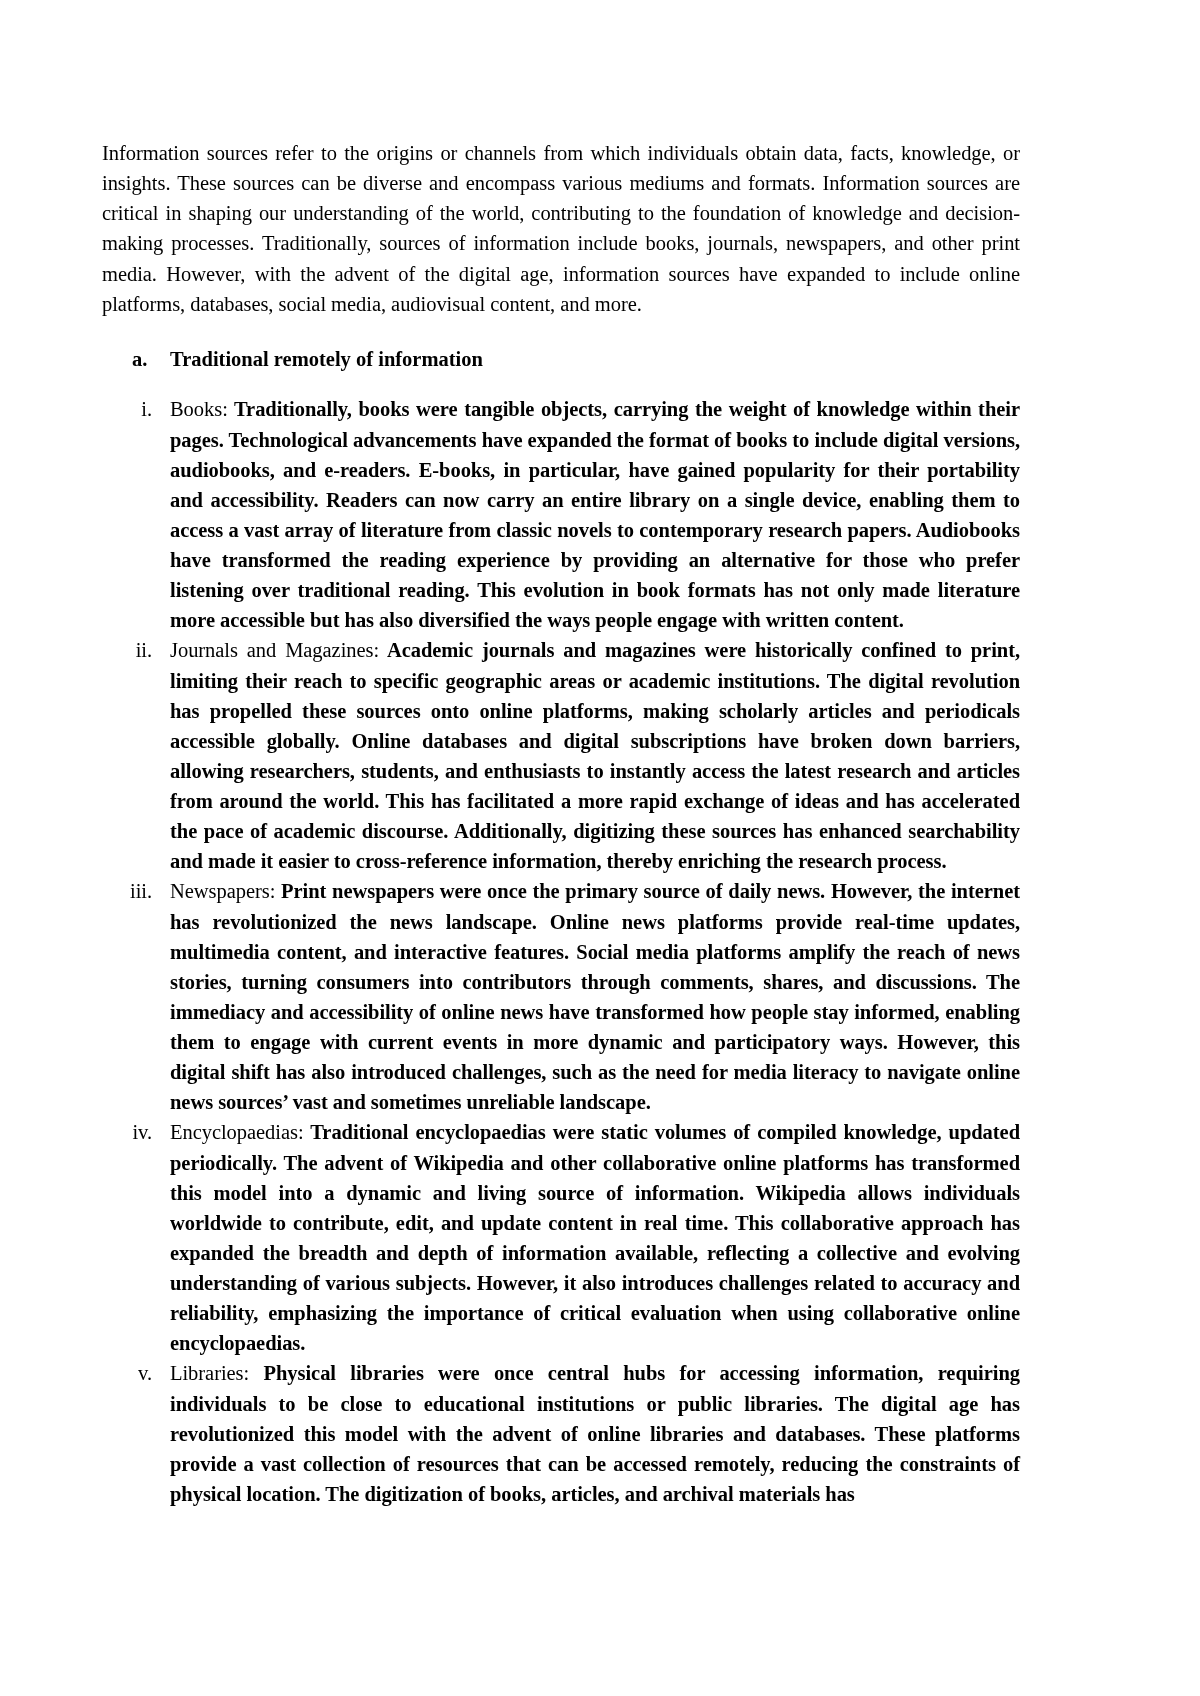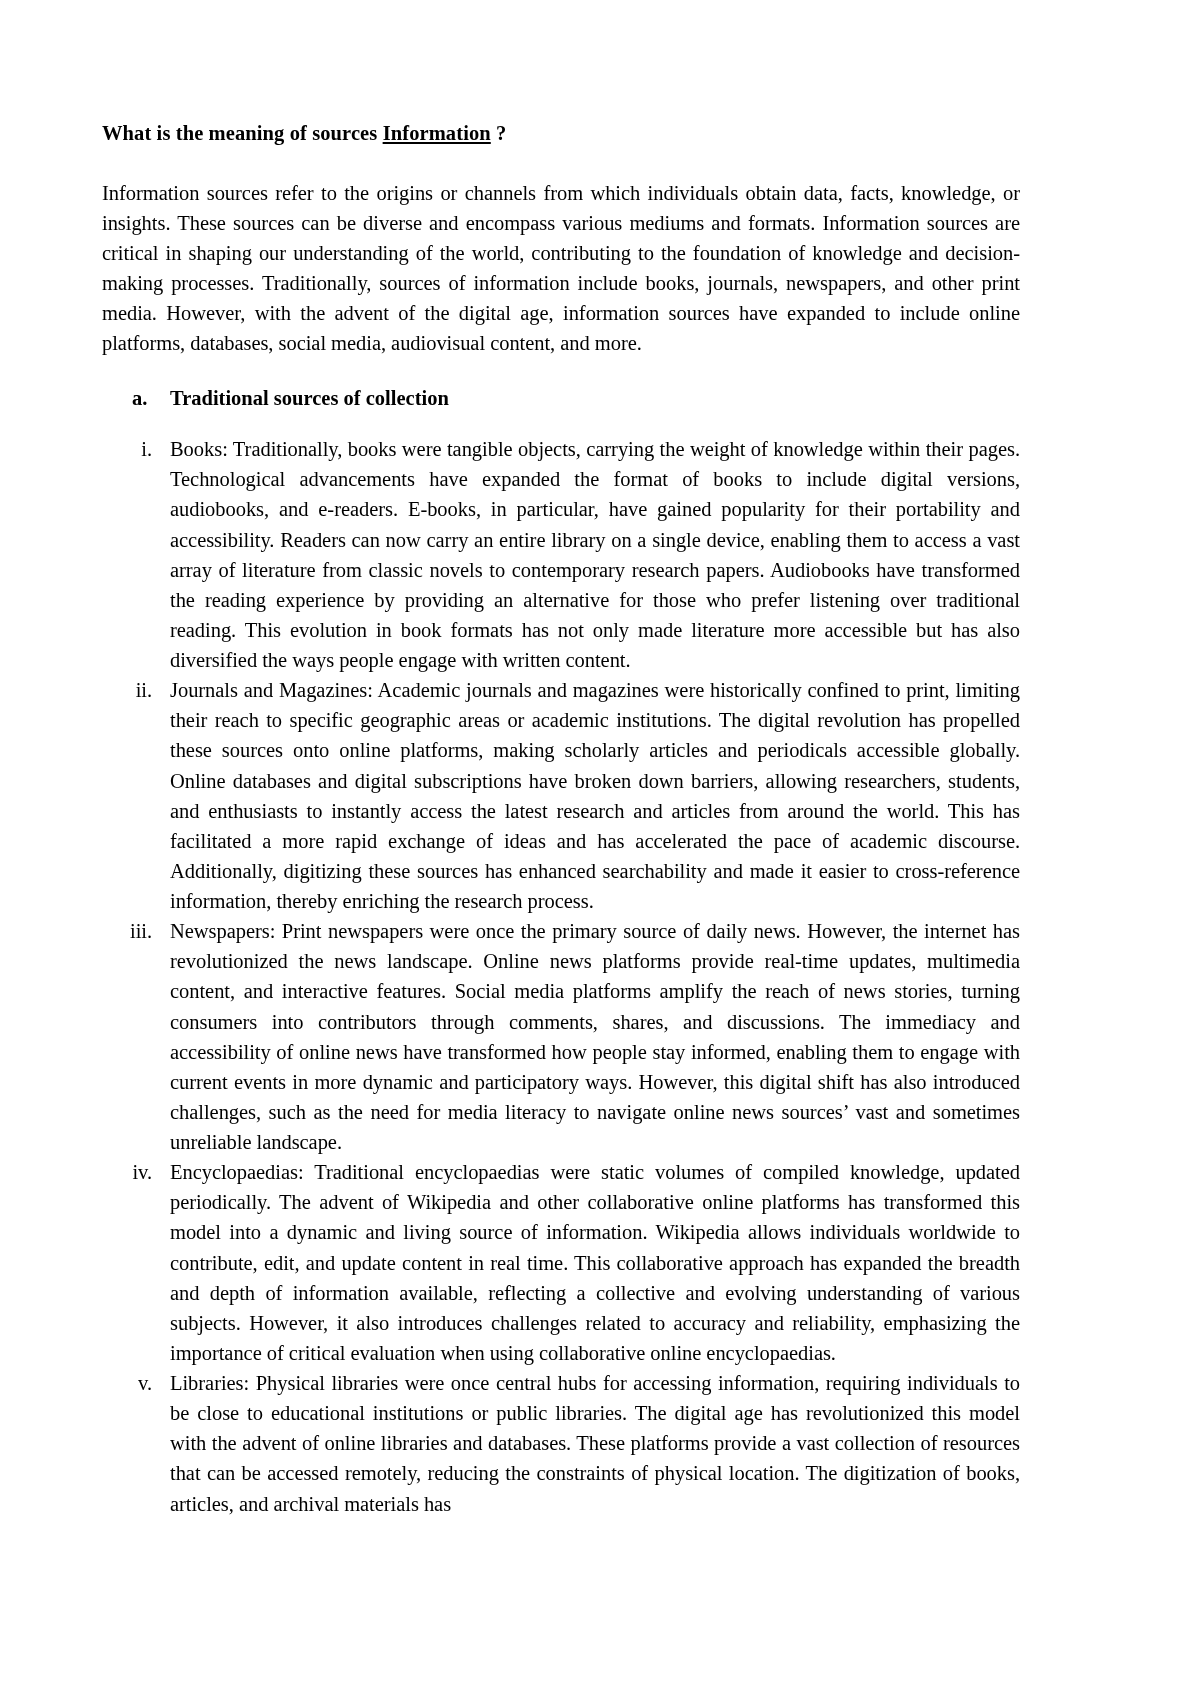--- a/index.html
+++ b/index.html
@@ -80,36 +80,35 @@
     top: 0;
     width: 50px;
     text-align: right;
     font-weight: normal;
     text-align: right;
   }
   .roman-item .term {
     font-weight: normal;
   }
   .roman-item .body-text {
-    font-weight: normal;
+    font-weight: bold;
   }
 </style>
 </head>
 <body>
 
 <div class="page">
   <div class="content">
 
-    <h1 class="doc-title"><span>What is the meaning of sources </span><span class="underlined">Information</span><span> ?</span></h1>
 
     <p class="intro">Information sources refer to the origins or channels from which individuals obtain data, facts, knowledge, or insights. These sources can be diverse and encompass various mediums and formats. Information sources are critical in shaping our understanding of the world, contributing to the foundation of knowledge and decision-making processes. Traditionally, sources of information include books, journals, newspapers, and other print media. However, with the advent of the digital age, information sources have expanded to include online platforms, databases, social media, audiovisual content, and more.</p>
 
     <ol class="section-heading-list">
       <li class="section-heading-item">
-        <span class="marker">a.</span><span>Traditional sources of collection</span>
+        <span class="marker">a.</span><span>Traditional remotely of information</span>
       </li>
     </ol>
 
     <ol class="roman-list">
 
       <li class="roman-item">
         <span class="marker">i.</span><span class="term">Books:</span><span class="body-text"> Traditionally, books were tangible objects, carrying the weight of knowledge within their pages. Technological advancements have expanded the format of books to include digital versions, audiobooks, and e-readers. E-books, in particular, have gained popularity for their portability and accessibility. Readers can now carry an entire library on a single device, enabling them to access a vast array of literature from classic novels to contemporary research papers. Audiobooks have transformed the reading experience by providing an alternative for those who prefer listening over traditional reading. This evolution in book formats has not only made literature more accessible but has also diversified the ways people engage with written content.</span>
       </li>
 
       <li class="roman-item">

